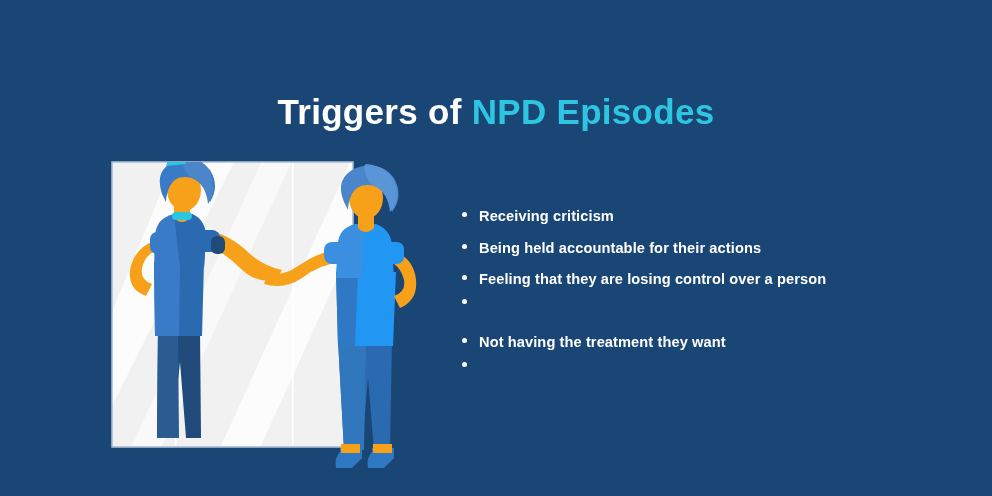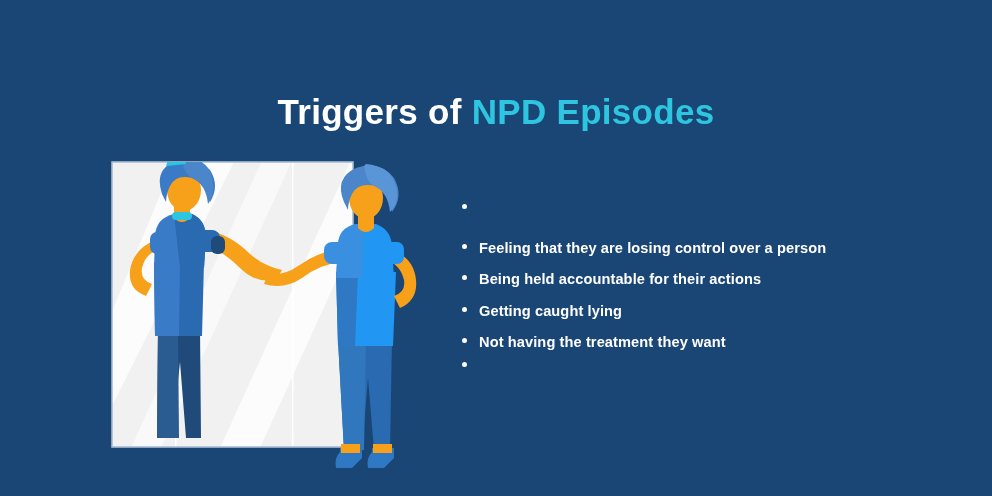--- a/index.html
+++ b/index.html
@@ -154,32 +154,32 @@
 
         <path d="M244 52 Q234 28 256 18 Q280 10 294 28 Q304 46 292 62 Q290 42 276 36 Q258 32 252 44 Q248 52 248 60 Z" fill="#4a86c9"></path>
         <path d="M266 14 Q290 16 296 36 Q300 52 290 62 Q288 42 274 36 Q266 32 264 16 Z" fill="#5a95d8"></path>
       </g>
     </svg>
   </div>
 
   <div id="bullets">
     <div class="bullet-row">
       <span class="bullet-dot"></span>
+      <span class="bullet-text">Receiving criticism</span>
+    </div>
+    <div class="bullet-row">
+      <span class="bullet-dot"></span>
+      <span class="bullet-text">Being held accountable for their actions</span>
     </div>
     <div class="bullet-row">
       <span class="bullet-dot"></span>
       <span class="bullet-text">Feeling that they are losing control over a person</span>
     </div>
     <div class="bullet-row">
       <span class="bullet-dot"></span>
-      <span class="bullet-text">Being held accountable for their actions</span>
-    </div>
-    <div class="bullet-row">
-      <span class="bullet-dot"></span>
-      <span class="bullet-text">Getting caught lying</span>
     </div>
     <div class="bullet-row">
       <span class="bullet-dot"></span>
       <span class="bullet-text">Not having the treatment they want</span>
     </div>
     <div class="bullet-row">
       <span class="bullet-dot"></span>
     </div>
   </div>
 

